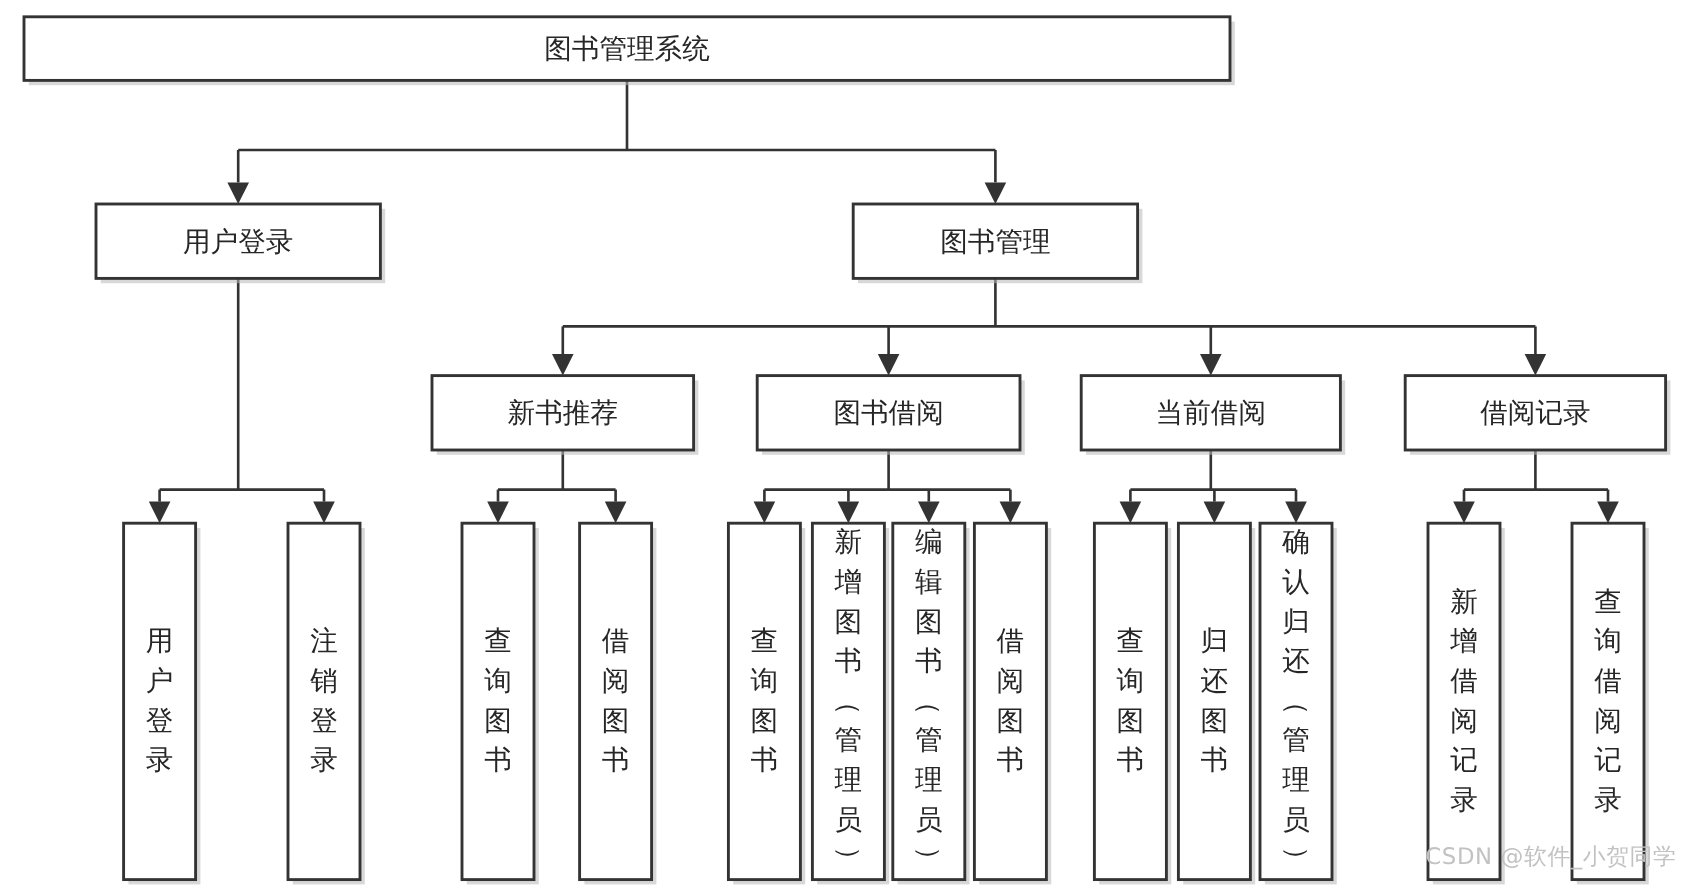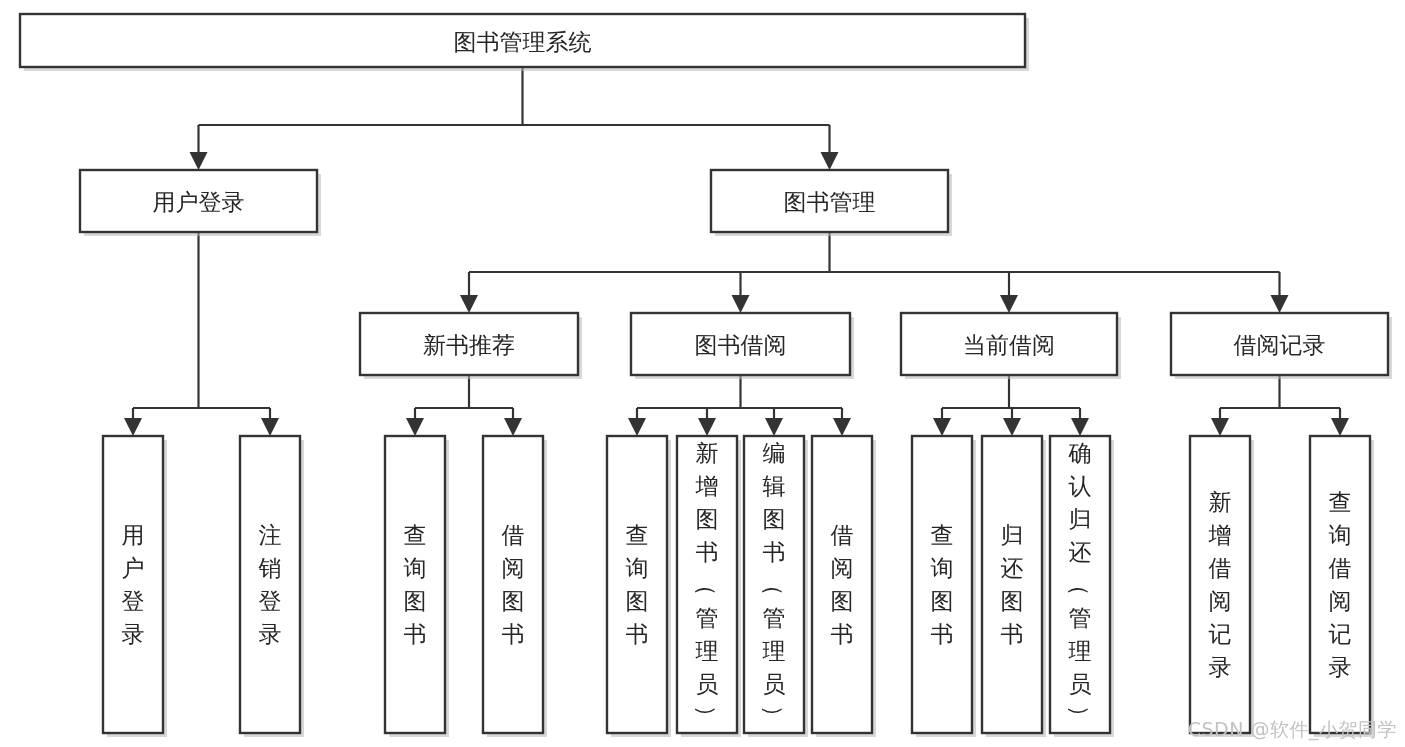--- a/index.html
+++ b/index.html
@@ -57,21 +57,21 @@
   .v-label-char {
     font-size: 23px;
     fill: #262626;
     text-anchor: middle;
     dominant-baseline: central;
     font-family: "DejaVu Sans", "Liberation Sans", sans-serif;
   }
   .watermark {
     position: absolute;
     right: 8px;
-    bottom: 4px;
+    bottom: 20px;
     font-size: 19px;
     color: #c2c2c2;
     letter-spacing: .5px;
     font-family: "DejaVu Sans", "Liberation Sans", sans-serif;
     white-space: nowrap;
     pointer-events: none;
   }
 </style>
 </head>
 <body>

